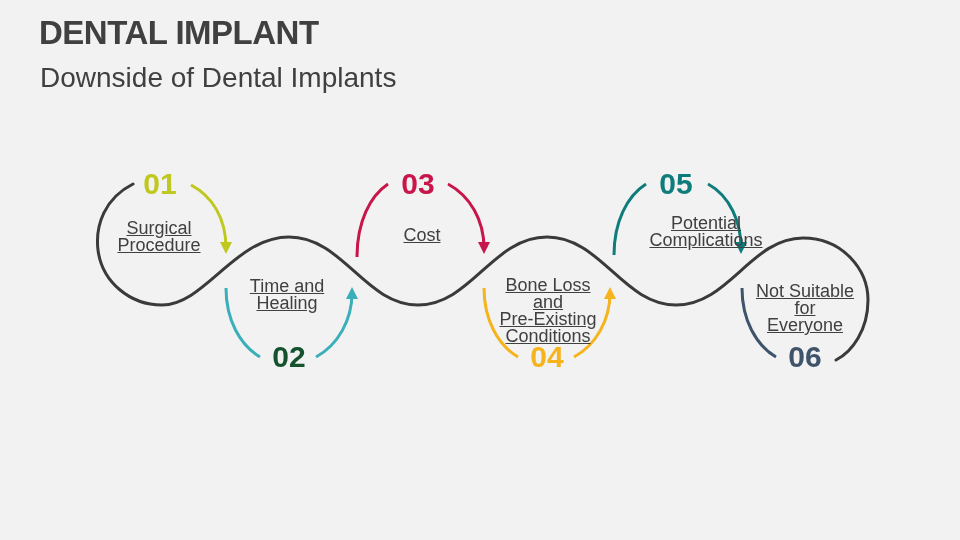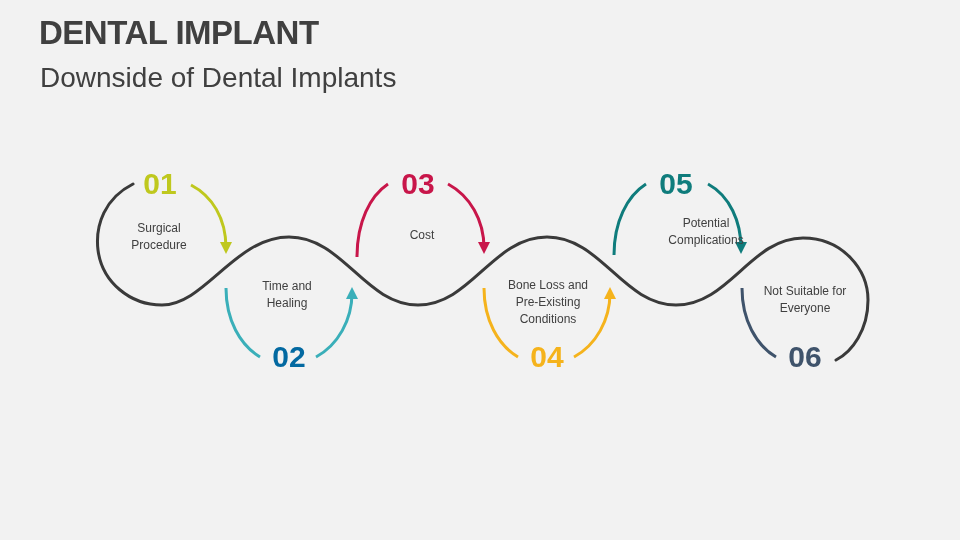--- a/index.html
+++ b/index.html
@@ -1,21 +1,21 @@
 <!DOCTYPE html>
 <html><head>
 <meta charset="utf-8">
 <style>
   html, body { margin: 0; padding: 0; }
   body { width: 960px; height: 540px; background: #f2f2f2; position: relative; overflow: hidden; font-family: "Liberation Sans", "DejaVu Sans", sans-serif; }
   .title { position: absolute; left: 39px; top: 14px; font-size: 33px; font-weight: bold; color: #404040; letter-spacing: -0.5px; }
   .subtitle { position: absolute; left: 40px; top: 62px; font-size: 28px; color: #404040; }
   svg.diagram { position: absolute; left: 0; top: 0; }
   .num { position: absolute; font-weight: bold; font-size: 30px; width: 80px; text-align: center; transform: translateX(-50%); line-height: 32px; }
-  .label { position: absolute; font-size: 12px; color: #404040; text-align: center; width: 120px; transform: translateX(-50%); line-height: 17px; }
+  .label { position: absolute; font-size: 18px; color: #404040; text-align: center; width: 120px; transform: translateX(-50%); line-height: 17px; text-decoration: underline; }
 </style>
 </head>
 <body>
 
 <div class="title">DENTAL IMPLANT</div>
 <div class="subtitle">Downside of Dental Implants</div>
 
 <svg class="diagram" width="960" height="540" viewBox="0 0 960 540">
   <defs>
     <marker id="ah1" viewBox="0 0 10 10" refX="5" refY="5" markerWidth="4" markerHeight="4" orient="auto">
@@ -57,21 +57,21 @@
   <path d="M484,288 C 484,320 498,345 518,357" fill="none" stroke="#f5b31c" stroke-width="3"></path>
   <path d="M574,357 C 596,345 610,320 610,293" fill="none" stroke="#f5b31c" stroke-width="3" marker-end="url(#ah4)"></path>
 
   <path d="M614,255 C 614,222 627,196 646,184" fill="none" stroke="#0f7c7c" stroke-width="3"></path>
   <path d="M708,184 C 730,196 741,222 741,248" fill="none" stroke="#0f7c7c" stroke-width="3" marker-end="url(#ah5)"></path>
 
   <path d="M742,288 C 742,320 756,345 776,357" fill="none" stroke="#3f536b" stroke-width="3"></path>
 </svg>
 
 <div class="num" style="left:160px; top:168px; color:#bfc81e;">01</div>
-<div class="num" style="left:289px; top:341px; color:#0369a1;">02</div>
+<div class="num" style="left:289px; top:341px; color:#14532d;">02</div>
 <div class="num" style="left:418px; top:168px; color:#c8164a;">03</div>
 <div class="num" style="left:547px; top:341px; color:#f5b31c;">04</div>
 <div class="num" style="left:676px; top:168px; color:#0f7c7c;">05</div>
 <div class="num" style="left:805px; top:341px; color:#3f536b;">06</div>
 
 <div class="label" style="left:159px; top:220px;">
   <div>Surgical</div>
   <div>Procedure</div>
 </div>
 <div class="label" style="left:287px; top:278px;">

